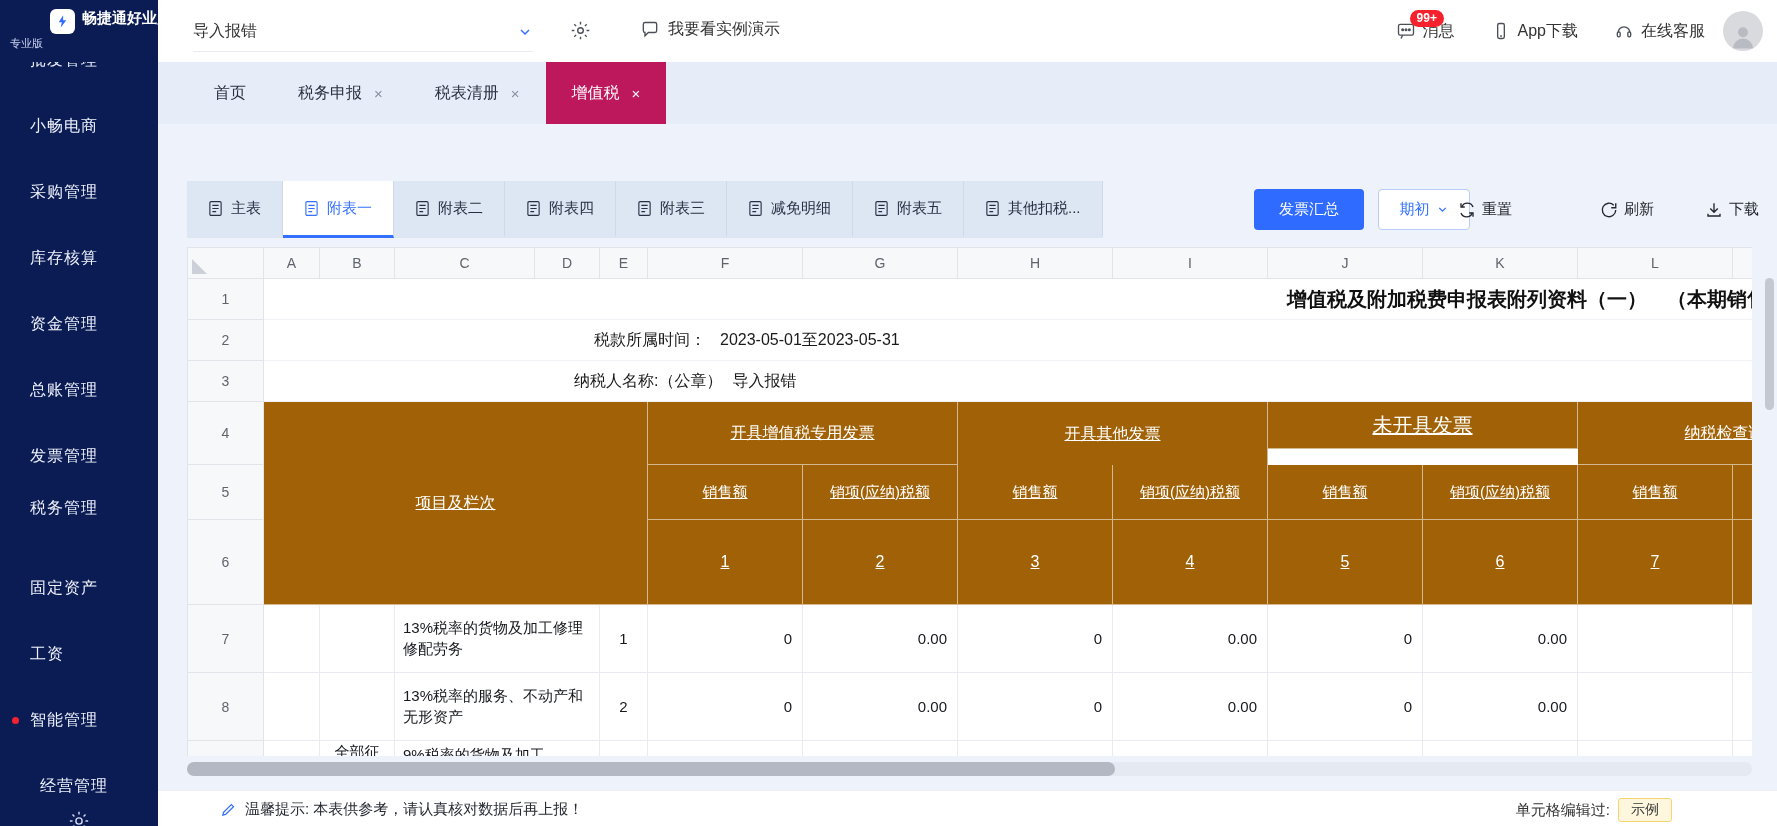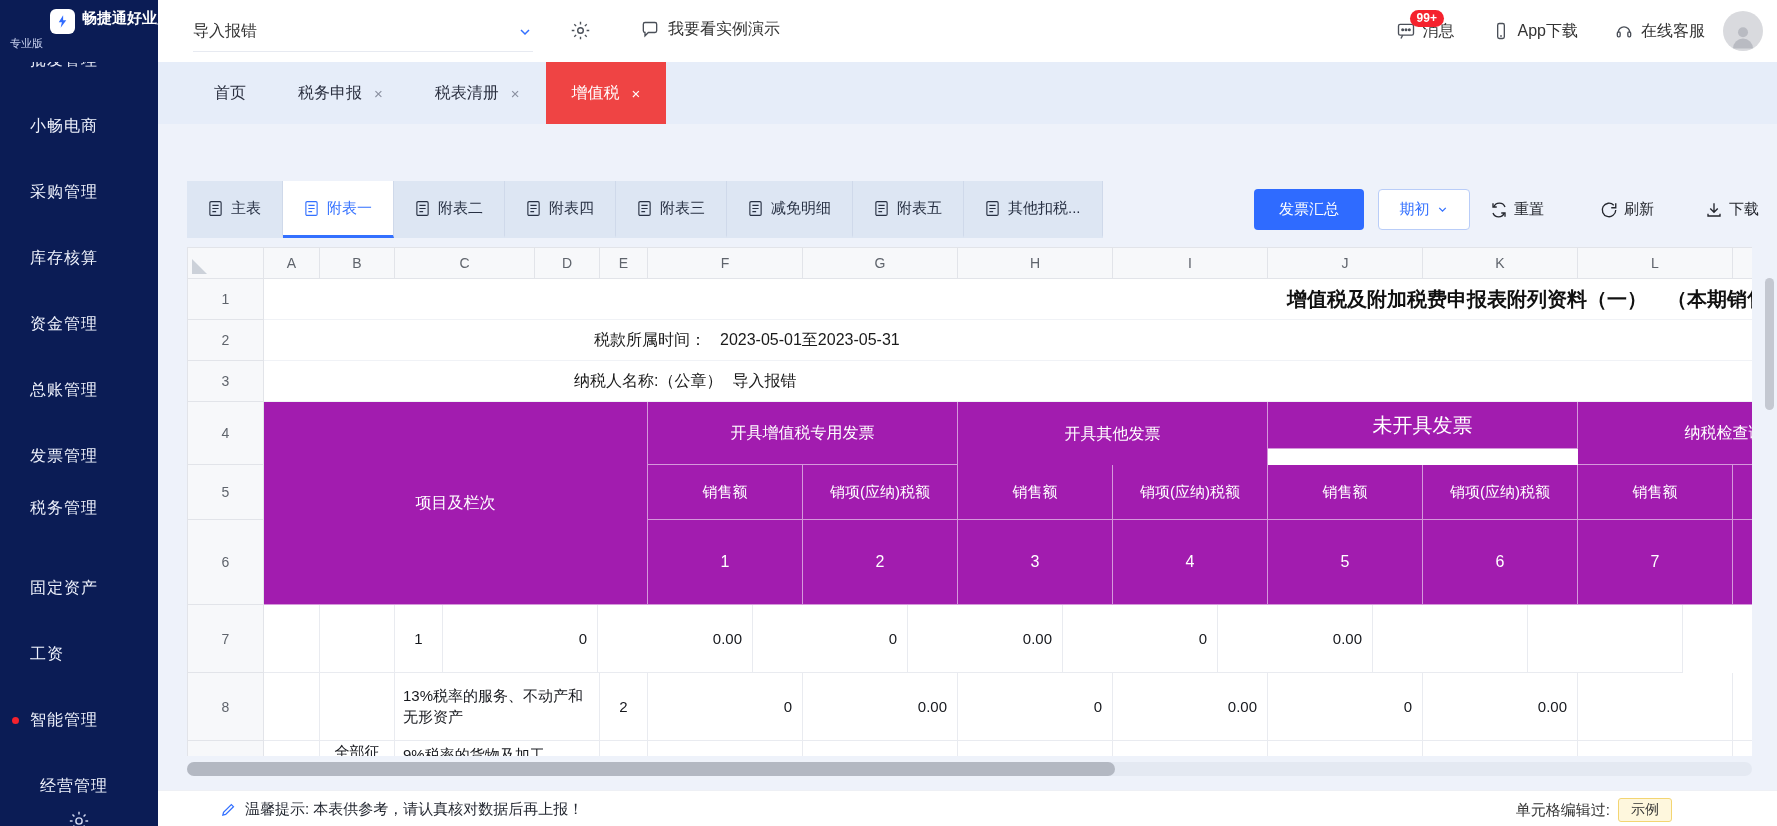--- a/index.html
+++ b/index.html
@@ -27,48 +27,48 @@
   .demo-link { position:absolute; left:482px; top:19px; display:flex; align-items:center; gap:8px; font-size:16px; color:#333; cursor:pointer; }
   .tb-right { position:absolute; right:72px; top:0; height:62px; display:flex; align-items:center; gap:36px; }
   .tb-item { display:flex; align-items:center; gap:7px; font-size:16px; color:#333; cursor:pointer; position:relative; }
   .badge { position:absolute; top:-11px; left:14px; background:#f5222d; color:#fff; font-size:12px; line-height:17px; padding:0 7px; border-radius:9px; font-weight:bold; }
   .avatar { position:absolute; right:14px; top:11px; width:40px; height:40px; border-radius:50%; background:#d9dade; display:flex; align-items:flex-end; justify-content:center; overflow:hidden; cursor:pointer; }
 
   
   .pagetabs { position:absolute; left:158px; top:62px; width:1619px; height:62px; background:#e6edf9; display:flex; align-items:stretch; padding-left:30px; z-index:1; }
   .ptab { display:flex; align-items:center; padding:0 26px; font-size:16px; color:#2b3040; cursor:pointer; white-space:nowrap; }
   .ptab .x { margin-left:12px; color:#8a90a0; font-size:15px; }
-  .ptab.active { background:#ef4444; color:#fff; }
+  .ptab.active { background:#be185d; color:#fff; }
   .ptab.active .x { color:#fff; }
 
   
   .main { position:absolute; left:158px; top:124px; width:1619px; height:702px; background:#eef2fa; }
 
   
   .sheettabs { position:absolute; left:29px; top:57px; height:57px; display:flex; background:#dde6f3; z-index:1; }
   .stab { display:flex; align-items:center; gap:8px; padding:0 21px; font-size:15px; color:#273043; border-right:1px solid #cfd9ea; border-bottom:3px solid transparent; cursor:pointer; white-space:nowrap; }
   .stab.active { background:#fff; color:#3370ff; border-bottom-color:#3370ff; }
 
   
   .btn-primary { position:absolute; left:1096px; top:65px; width:110px; height:41px; background:#2f6bff; color:#fff; font-size:15px; border:none; border-radius:4px; display:flex; align-items:center; justify-content:center; cursor:pointer; }
   .btn-outline { position:absolute; left:1220px; top:65px; width:92px; height:41px; background:#fff; color:#3370ff; font-size:15px; border:1px solid #b9cdf8; border-radius:4px; display:flex; align-items:center; justify-content:center; gap:6px; cursor:pointer; }
   .btn-text { position:absolute; top:65px; height:41px; display:flex; align-items:center; gap:6px; font-size:15px; color:#23262d; cursor:pointer; background:none; border:none; }
-  #btn-reset { left:1332px; } #btn-refresh { left:1442px; } #btn-download { left:1547px; }
+  #btn-reset { left:1300px; } #btn-refresh { left:1442px; } #btn-download { left:1547px; }
 
   
   .sheet { position:absolute; left:29px; top:123px; width:1565px; height:509px; overflow:hidden; background:#fff; border-left:1px solid #e2e4e9; border-top:1px solid #e2e4e9; }
   .srow { display:flex; width:1701px; }
   .hcell { background:#f7f8fa; border-right:1px solid #e2e4e9; border-bottom:1px solid #e2e4e9; color:#5f646c; font-size:14px; display:flex; align-items:center; justify-content:center; flex:0 0 auto; }
   .corner { position:relative; }
   .corner-tri { position:absolute; left:4px; bottom:4px; width:0; height:0; border-bottom:15px solid #ccd1d9; border-right:15px solid transparent; }
   .cell { border-right:1px solid #e9ebf0; border-bottom:1px solid #e9ebf0; flex:0 0 auto; display:flex; align-items:center; font-size:15px; color:#16181d; overflow:hidden; }
   .mcell { position:relative; border-bottom:1px solid #f0f2f6; flex:0 0 auto; overflow:hidden; }
   .sheet-title { position:absolute; left:1023px; top:50%; transform:translateY(-50%); white-space:nowrap; font-size:20px; font-weight:bold; color:#111; }
   .meta-line { position:absolute; top:50%; transform:translateY(-50%); white-space:nowrap; font-size:16px; color:#1a1a1a; }
-  .teal { background:#a21caf; color:#fff; border-right:1px solid rgba(255,255,255,.55); border-bottom:1px solid rgba(255,255,255,.55); display:flex; align-items:center; justify-content:center; text-align:center; flex:0 0 auto; overflow:hidden; }
+  .teal { background:#a16207; color:#fff; border-right:1px solid rgba(255,255,255,.55); border-bottom:1px solid rgba(255,255,255,.55); display:flex; align-items:center; justify-content:center; text-align:center; flex:0 0 auto; overflow:hidden;text-decoration:underline; }
   .val { justify-content:flex-end; padding-right:10px; }
   .lab { padding:4px 8px; line-height:1.35; }
   .ctr { justify-content:center; }
   .col { display:flex; flex-direction:column; flex:0 0 auto; }
 
   
   .hscroll-track { position:absolute; left:29px; top:638px; width:1565px; height:14px; background:#e4e9f2; border-radius:7px; }
   .hscroll-thumb { position:absolute; left:0; top:0; width:928px; height:14px; background:#b3b8c2; border-radius:7px; cursor:pointer; }
   .vscroll-thumb { position:absolute; right:3px; top:154px; width:9px; height:132px; background:#c4c8d1; border-radius:5px; cursor:pointer; }
 
@@ -386,20 +386,21 @@
               <div class="teal" style="width: 155px; height: 85px; font-size: 16px;">6</div>
               <div class="teal" style="width: 155px; height: 85px; font-size: 16px;">7</div>
               <div class="teal" style="width: 155px; height: 85px;"></div>
             </div>
           </div>
         </div>
         <div class="srow" style="height: 68px;">
           <div class="hcell" style="width: 76px; height: 68px;">7</div>
           <div class="cell" style="width: 56px; height: 68px;"></div>
           <div class="cell" style="width: 75px; height: 68px;"></div>
+          <div class="cell lab" style="width: 205px; height: 68px;">13%税率的货物及加工修理修配劳务</div>
           <div class="cell ctr" style="width: 48px; height: 68px;">1</div>
           <div class="cell val" style="width: 155px; height: 68px;">0</div>
           <div class="cell val" style="width: 155px; height: 68px;">0.00</div>
           <div class="cell val" style="width: 155px; height: 68px;">0</div>
           <div class="cell val" style="width: 155px; height: 68px;">0.00</div>
           <div class="cell val" style="width: 155px; height: 68px;">0</div>
           <div class="cell val" style="width: 155px; height: 68px;">0.00</div>
           <div class="cell val" style="width: 155px; height: 68px;"></div>
           <div class="cell val" style="width: 155px; height: 68px;"></div>
         </div>

